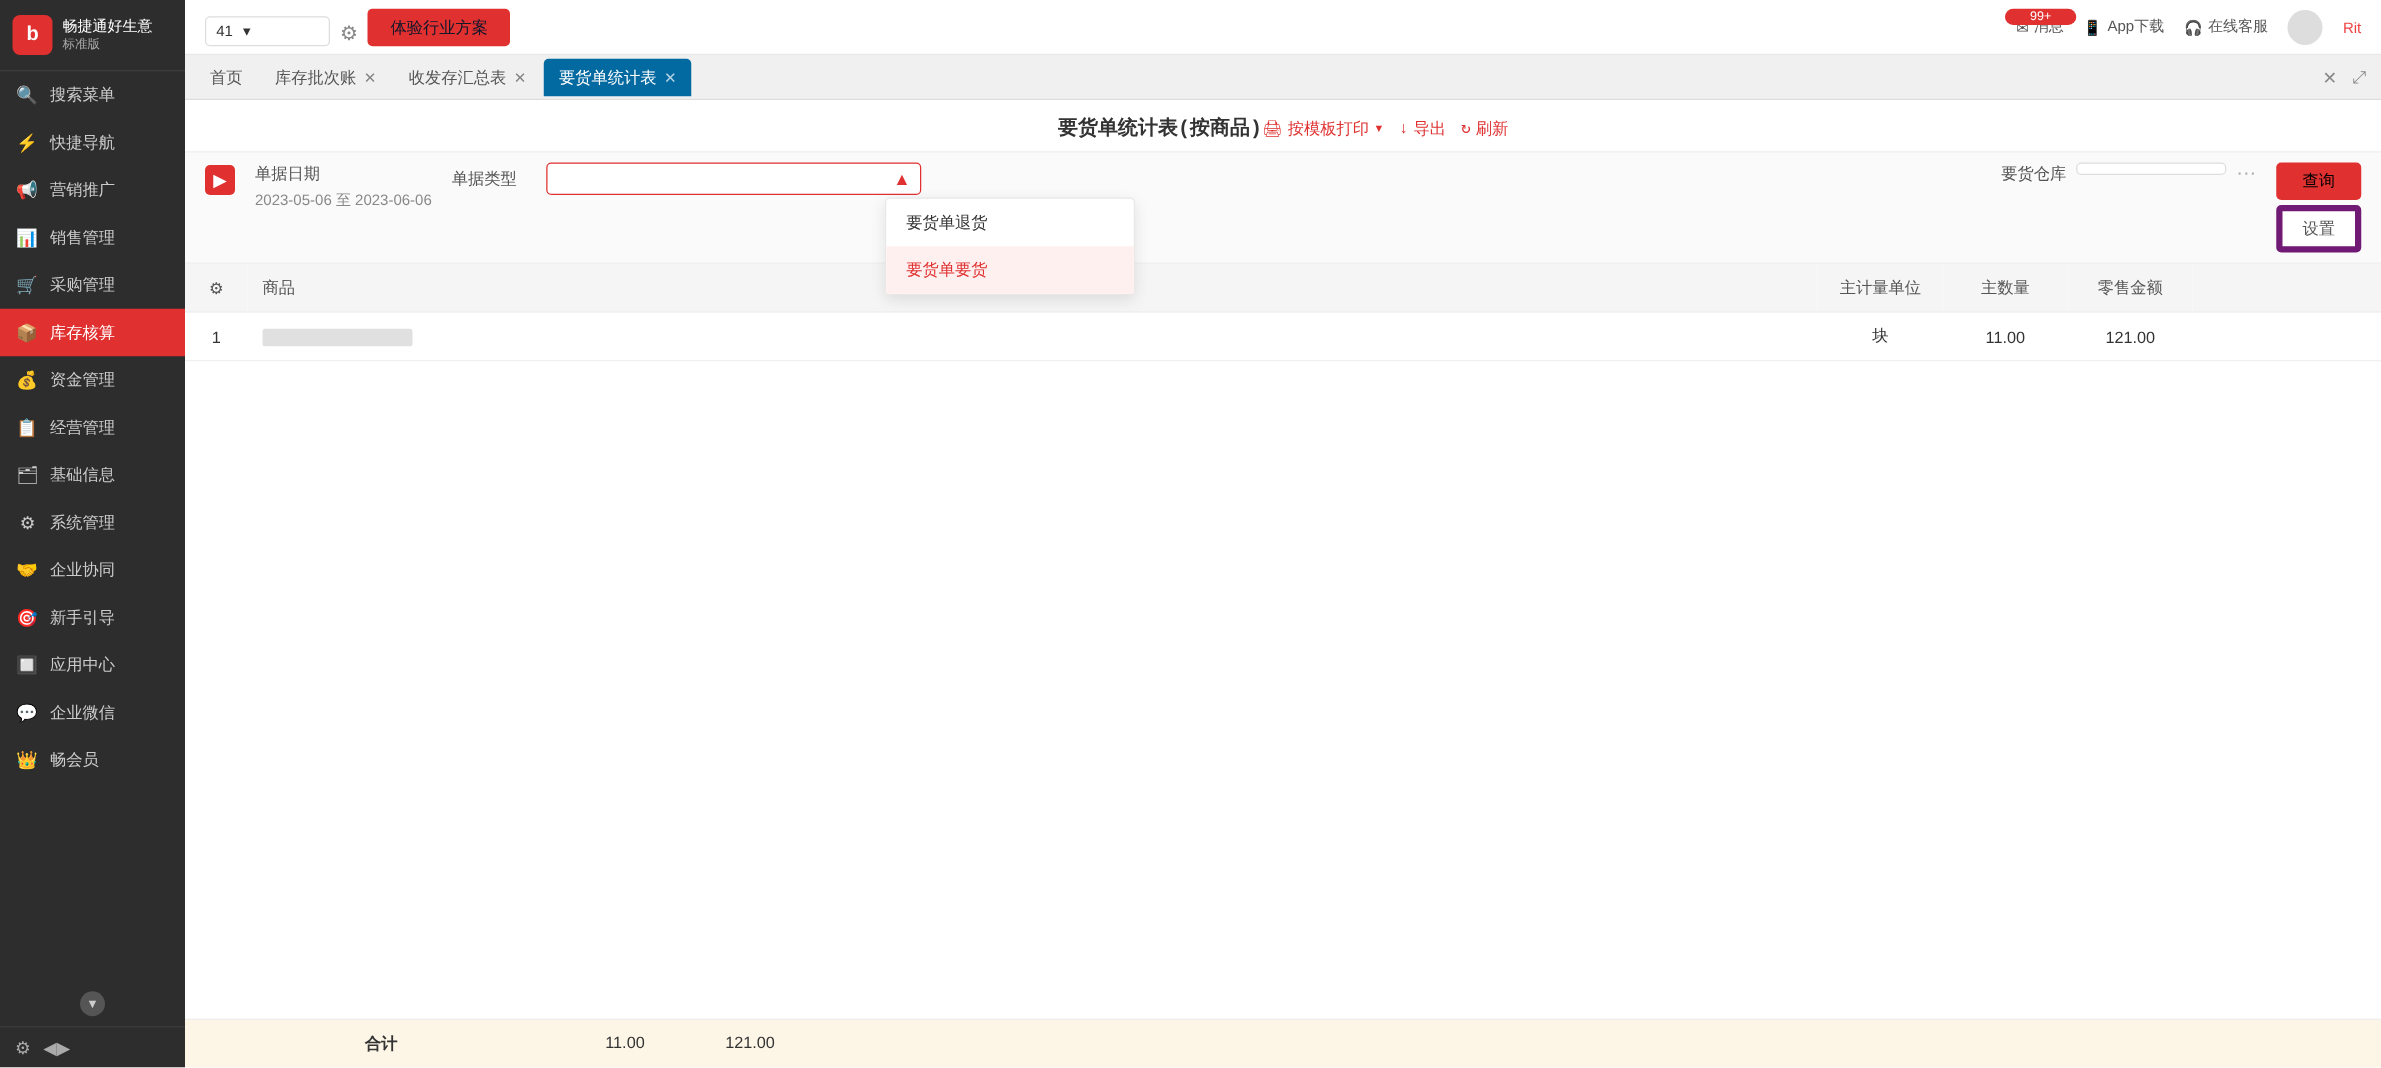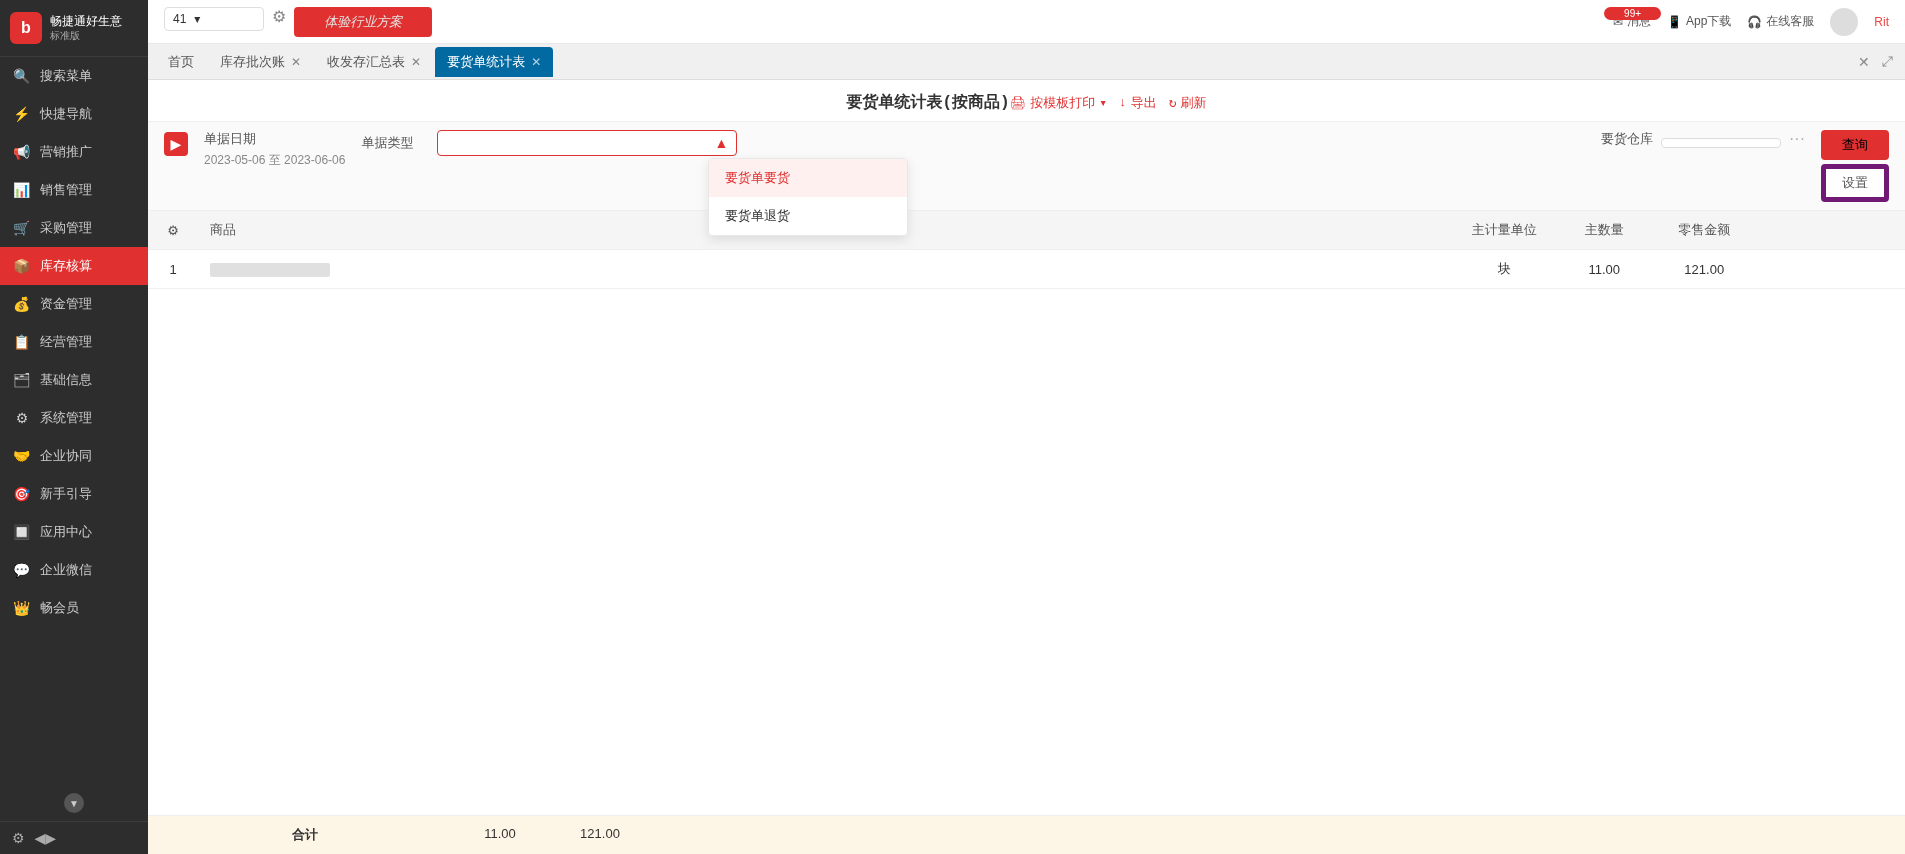--- a/index.html
+++ b/index.html
@@ -94,21 +94,21 @@
       height: 44px;
       display: flex;
       align-items: center;
       padding: 0 16px;
       border-bottom: 1px solid #e8e8e8;
       gap: 12px;
       flex-shrink: 0;
     }
     .topbar-left {
       display: flex;
-      align-items: flex-start;
+      align-items: flex-end;
       gap: 8px;
       flex: 1;
     }
     .topbar-selector {
       display: flex;
       align-items: center;
       border: 1px solid #ddd;
       border-radius: 4px;
       padding: 4px 8px;
       font-size: 12px;
@@ -117,27 +117,26 @@
       gap: 8px;
       min-width: 100px;
     }
     .topbar-settings-icon {
       color: #888;
       font-size: 16px;
       cursor: pointer;
     }
     .btn-industry {
       background: #e03030;
-      color: #e5e5e5;
+      color: #0f172a;
       border: none;
       border-radius: 4px;
-      padding: 6px 30px;
-      font-size: 13px;
-      cursor: pointer;
-      font-style: italic;
+      padding: 6px 18px;
+      font-size: 13px;
+      cursor: pointer;
     }
     .topbar-right {
       display: flex;
       align-items: center;
       gap: 16px;
     }
     .topbar-badge-item {
       display: flex;
       align-items: center;
       gap: 4px;
@@ -330,21 +329,21 @@
       font-size: 13px;
       color: #333;
     }
     .filter-type-dropdown-icon {
       color: #e03030;
       cursor: pointer;
       font-size: 14px;
     }
     .filter-warehouse-section {
       display: flex;
-      align-items: flex-end;
+      align-items: flex-start;
       gap: 8px;
     }
     .filter-warehouse-input {
       display: flex;
       align-items: center;
       border: 1px solid #ddd;
       border-radius: 4px;
       padding: 4px 8px;
       min-width: 120px;
       background: #fff;
@@ -666,22 +665,22 @@
         </div>
         <span class="filter-more-btn">···</span>
       </div>
 
       <div class="filter-actions">
         <button class="btn-query">查询</button>
         <button class="btn-setting">设置</button>
       </div>
 
       <div class="dropdown-overlay">
+        <div class="dropdown-item">要货单退货</div>
         <div class="dropdown-item selected">要货单要货</div>
-        <div class="dropdown-item">要货单退货</div>
       </div>
     </div>
 
     <div class="table-area">
       <table>
         <thead>
           <tr>
             <th class="settings-col">⚙</th>
             <th class="col-goods">商品</th>
             <th class="col-unit">主计量单位</th>

